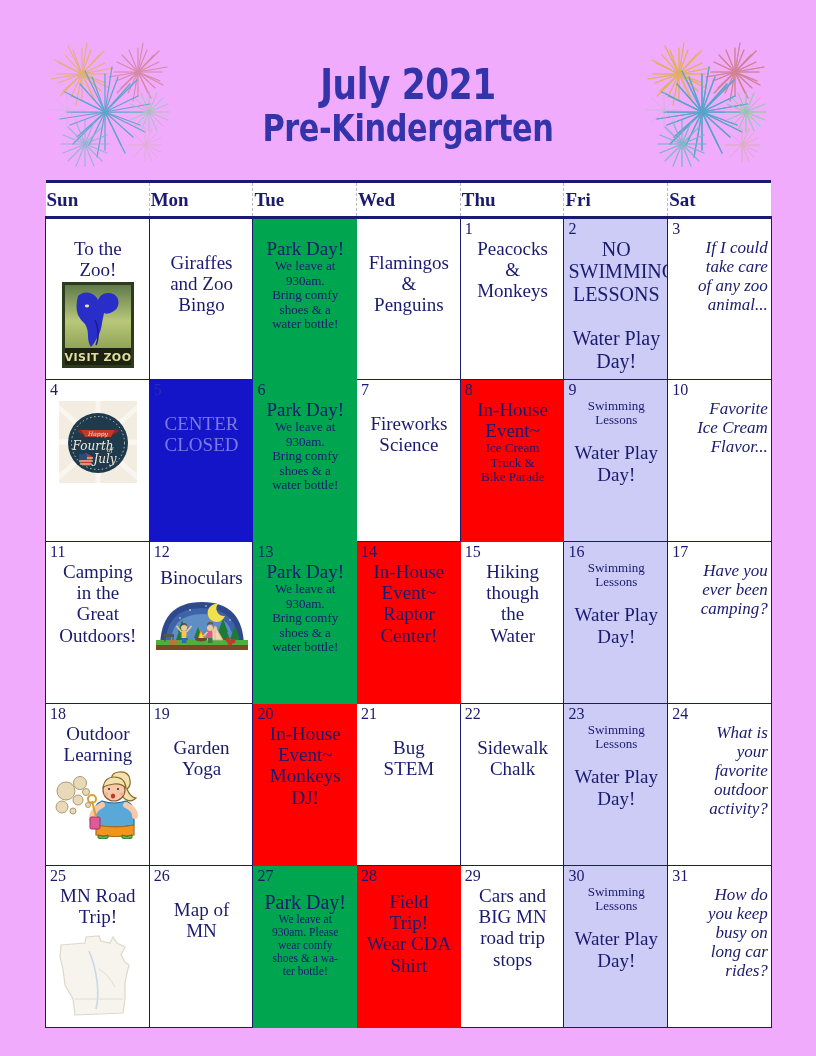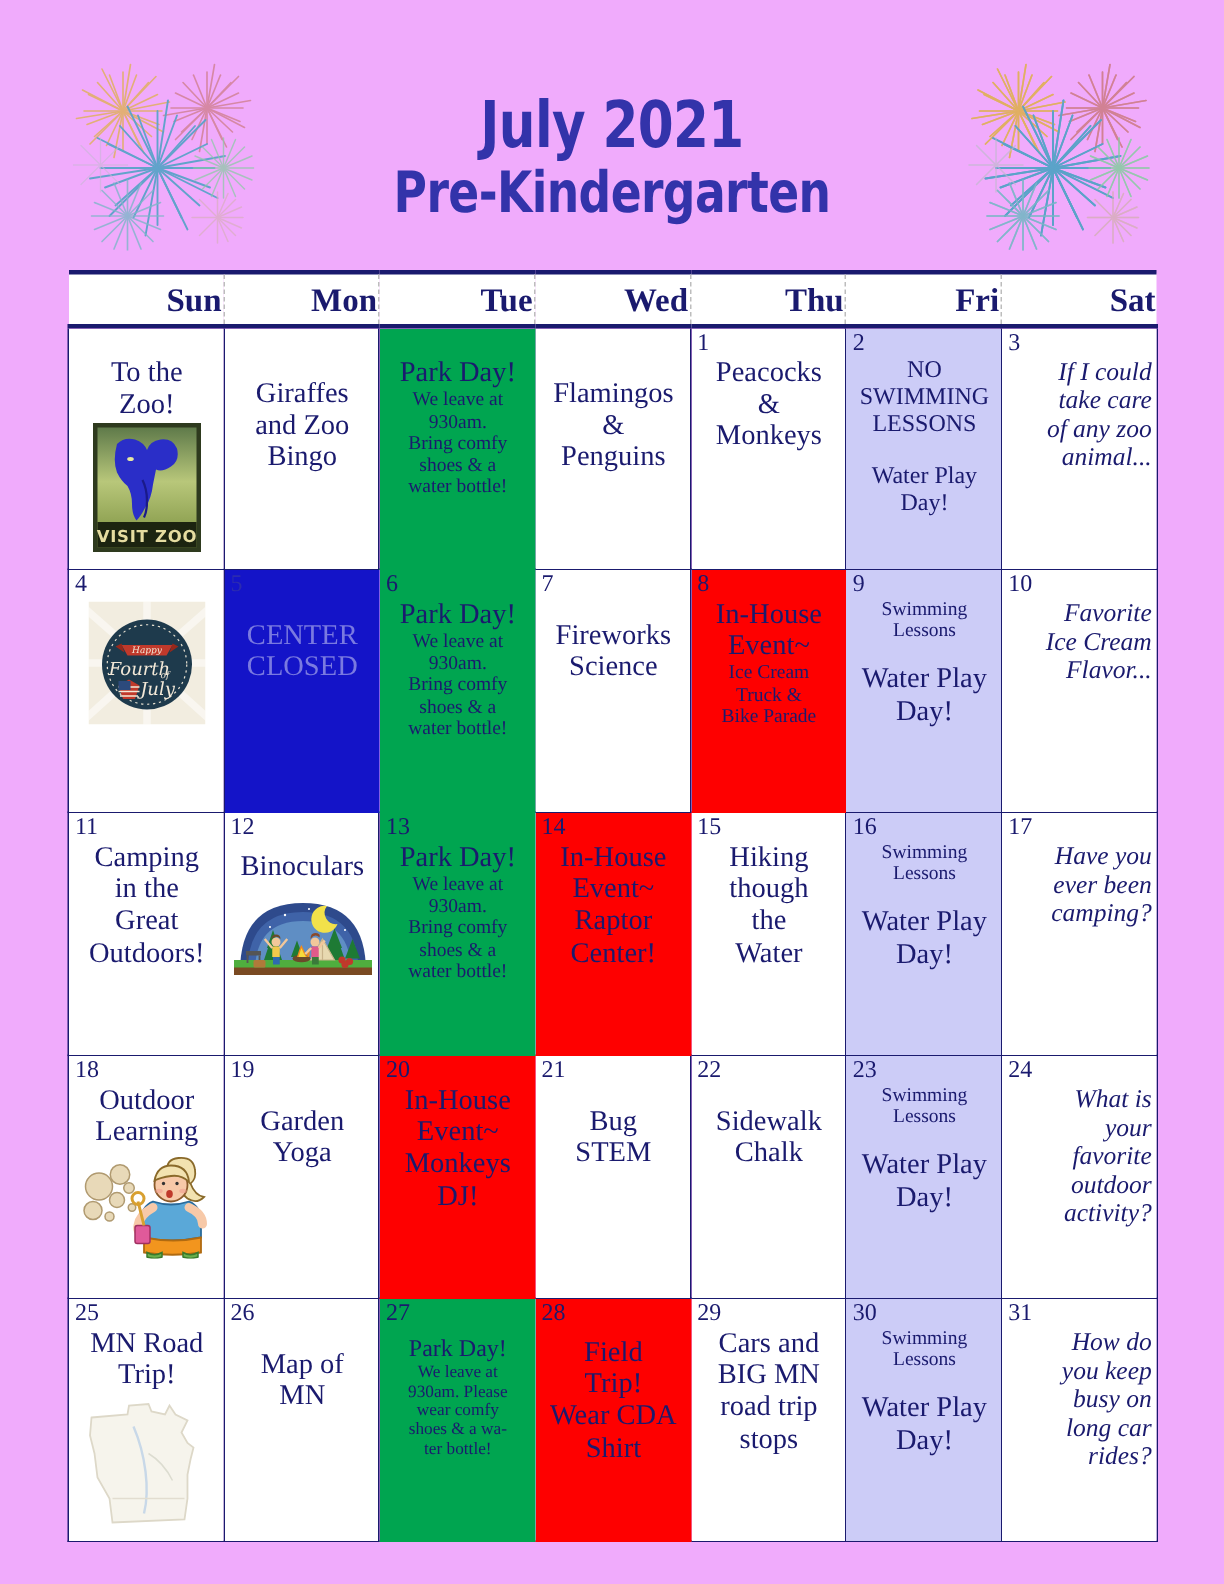--- a/index.html
+++ b/index.html
@@ -69,25 +69,25 @@
     table-layout: fixed;
   }
   table.cal col { width: 103.7px; }
 
   thead th {
     height: 36px;
     border-top: 3px solid #1a1a6e;
     border-bottom: 3px solid #1a1a6e;
     border-left: 1px dashed #bdbdbd;
     border-right: 1px dashed #bdbdbd;
-    font-size: 22px;
+    font-size: 19px;
     font-weight: bold;
     color: #1a1a6e;
     background: #ffffff;
-    text-align: right;
+    text-align: left;
     vertical-align: middle;
     font-family: "Liberation Serif", serif;
   }
   thead th:first-child { border-left: none; }
   thead th:last-child  { border-right: none; }
 
   tbody td {
     height: 162px;
     vertical-align: top;
     border: 1px solid #1a1a6e;
@@ -110,21 +110,21 @@
     font-family: "Liberation Serif", serif;
     text-align: left;
   }
   .body {
     text-align: center;
     color: #1a1a6e;
     line-height: 1.12;
     font-family: "Liberation Serif", serif;
   }
   .body .t-lg { font-size: 19px; }
-  .body .t-md { font-size: 16px; }
+  .body .t-md { font-size: 20px; }
   .body .t-sm { font-size: 13px; }
   .body .t-xs { font-size: 11.5px; }
   .ital { font-style: italic; text-align: right; }
   .ital .line { font-size: 17px; }
 
   
   td.green   { background: #00a550; border-color: #00a550; }
   td.red     { background: #fe0000; border-color: #fe0000; }
   td.lav     { background: #ccccf7; border-color: #1a1a6e; }
   td.navy    { background: #1414c8; border-color: #1414c8; }

